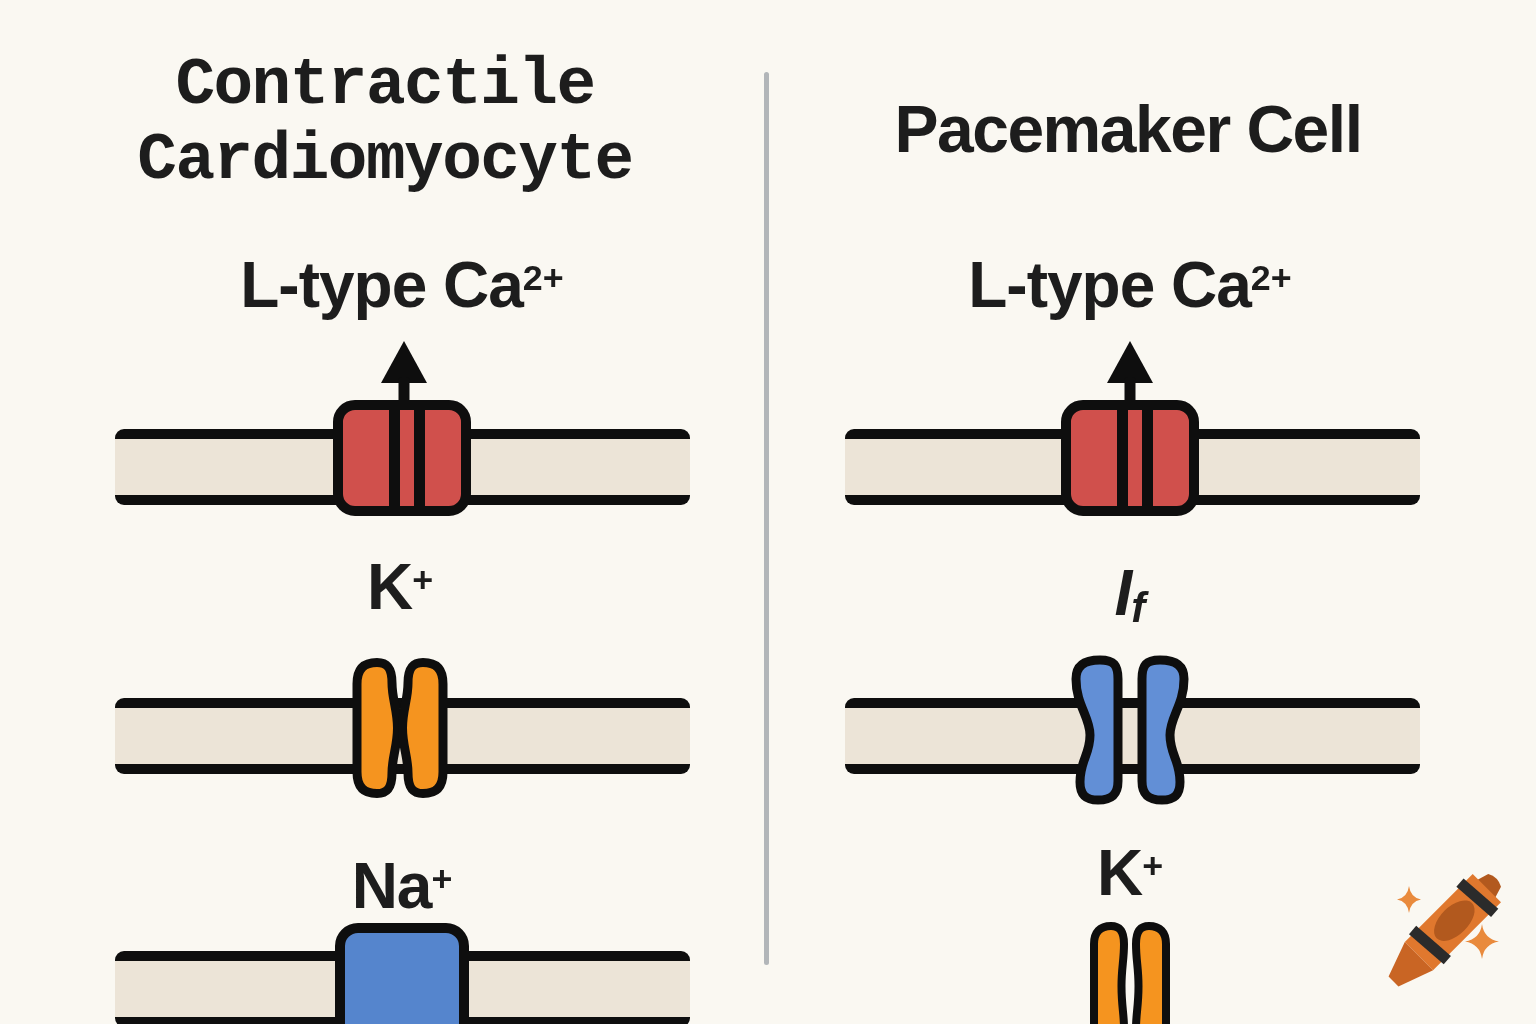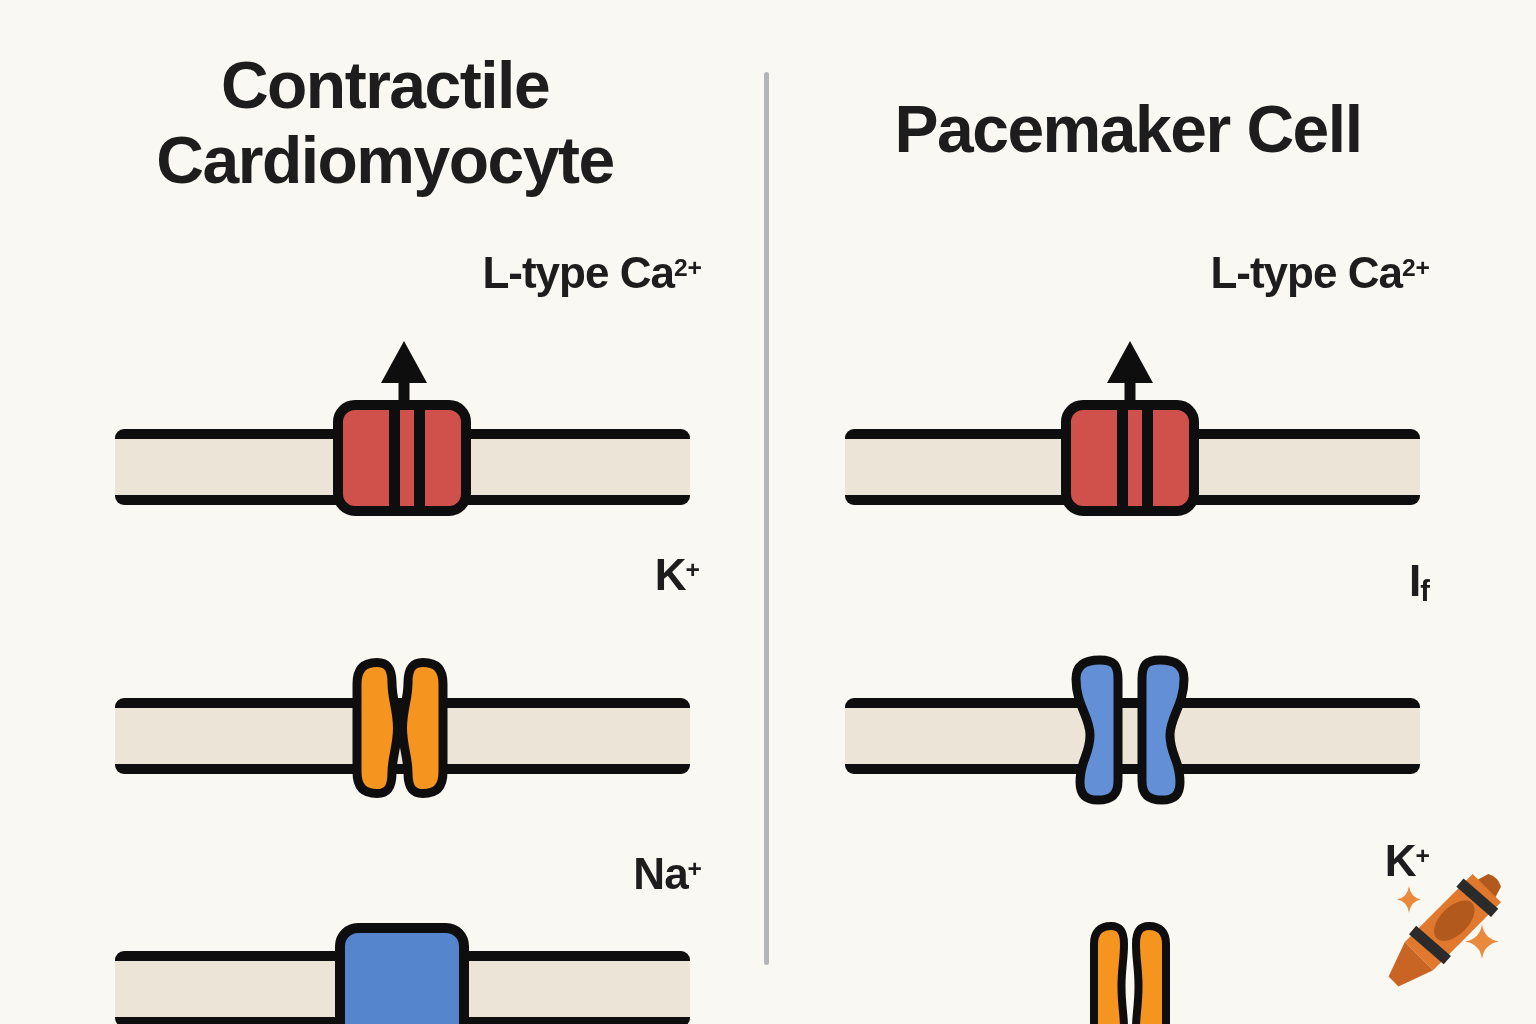--- a/index.html
+++ b/index.html
@@ -6,22 +6,22 @@
   .page {
     position:relative; width:1536px; height:1024px;
     background:#faf8f2; overflow:hidden;
     font-family:"Liberation Sans", sans-serif; color:#1d1d1d;
   }
   .title {
     position:absolute; text-align:center;
     font-size:66px; font-weight:700; line-height:1.14; letter-spacing:-1.5px;
   }
   .lbl {
-    position:absolute; text-align:right;
-    font-size:44px; font-weight:700; letter-spacing:-1px;
+    position:absolute; text-align:center;
+    font-size:64px; font-weight:700; letter-spacing:-1px;
   }
   .lbl sup { font-size:56%; vertical-align:42%; letter-spacing:0; }
   .lbl sub { font-size:66%; vertical-align:-14%; letter-spacing:0; }
   .membrane {
     position:absolute; width:575px; height:76px; box-sizing:border-box;
     background:#ece4d7;
     border-top:10px solid #0e0e0e; border-bottom:10px solid #0e0e0e;
     border-radius:9px;
   }
   .divider {
@@ -30,21 +30,21 @@
   }
   svg.abs { position:absolute; display:block; overflow:hidden; }
 </style>
 </head>
 <body>
 
 <div class="page">
 
   <div class="divider"></div>
 
-  <div class="title" style="left:60px; top:48px; width:650px;">Contractile Cardiomyocyte</div>
+  <div class="title" style="left:60px; top:48px; width:650px;font-family:Liberation Mono, monospace;">Contractile Cardiomyocyte</div>
 
   <div class="lbl" style="left:102px; top:248px; width:600px;">
     <span>L-type Ca</span><sup>2+</sup>
   </div>
 
   <svg class="abs" style="left:380px; top:341px;" width="48" height="86" viewBox="0 0 48 86">
     <polygon points="24,0 1,42 47,42" fill="#0e0e0e"></polygon>
     <rect x="18.5" y="36" width="11" height="50" rx="3" fill="#0e0e0e"></rect>
   </svg>
 
@@ -93,21 +93,21 @@
   </svg>
 
   <div class="membrane" style="left:845px; top:429px;"></div>
 
   <svg class="abs" style="left:1060px; top:399px;" width="140" height="118" viewBox="0 0 140 118">
     <rect x="6" y="6" width="128" height="106" rx="17" stroke="#0e0e0e" stroke-width="10" fill="#d0504c"></rect>
     <rect x="57" y="3" width="11" height="112" fill="#0e0e0e"></rect>
     <rect x="82" y="3" width="11" height="112" fill="#0e0e0e"></rect>
   </svg>
 
-  <div class="lbl" style="left:830px; top:556px; width:600px;">
+  <div class="lbl" style="left:830px; top:556px; width:600px;font-style:italic;">
     <span>I</span><sub>f</sub>
   </div>
 
   <div class="membrane" style="left:845px; top:698px;"></div>
 
   <svg class="abs" style="left:1068px; top:655px;" width="124" height="150" viewBox="0 0 124 150">
     <path d="M 32,5 C 16,5 8,11 8,24 C 8,50 22,62 22,80 C 22,100 12,105 12,127
              C 12,140 18,145 30,145 C 44,145 50,139 50,126 L 50,24 C 50,10 46,5 32,5 Z" stroke="#0e0e0e" stroke-width="9" fill="#628fd6"></path>
     <path d="M 92,5 C 108,5 116,11 116,24 C 116,50 102,62 102,80 C 102,100 112,105 112,127
              C 112,140 106,145 94,145 C 80,145 74,139 74,126 L 74,24 C 74,10 78,5 92,5 Z" stroke="#0e0e0e" stroke-width="9" fill="#628fd6"></path>

